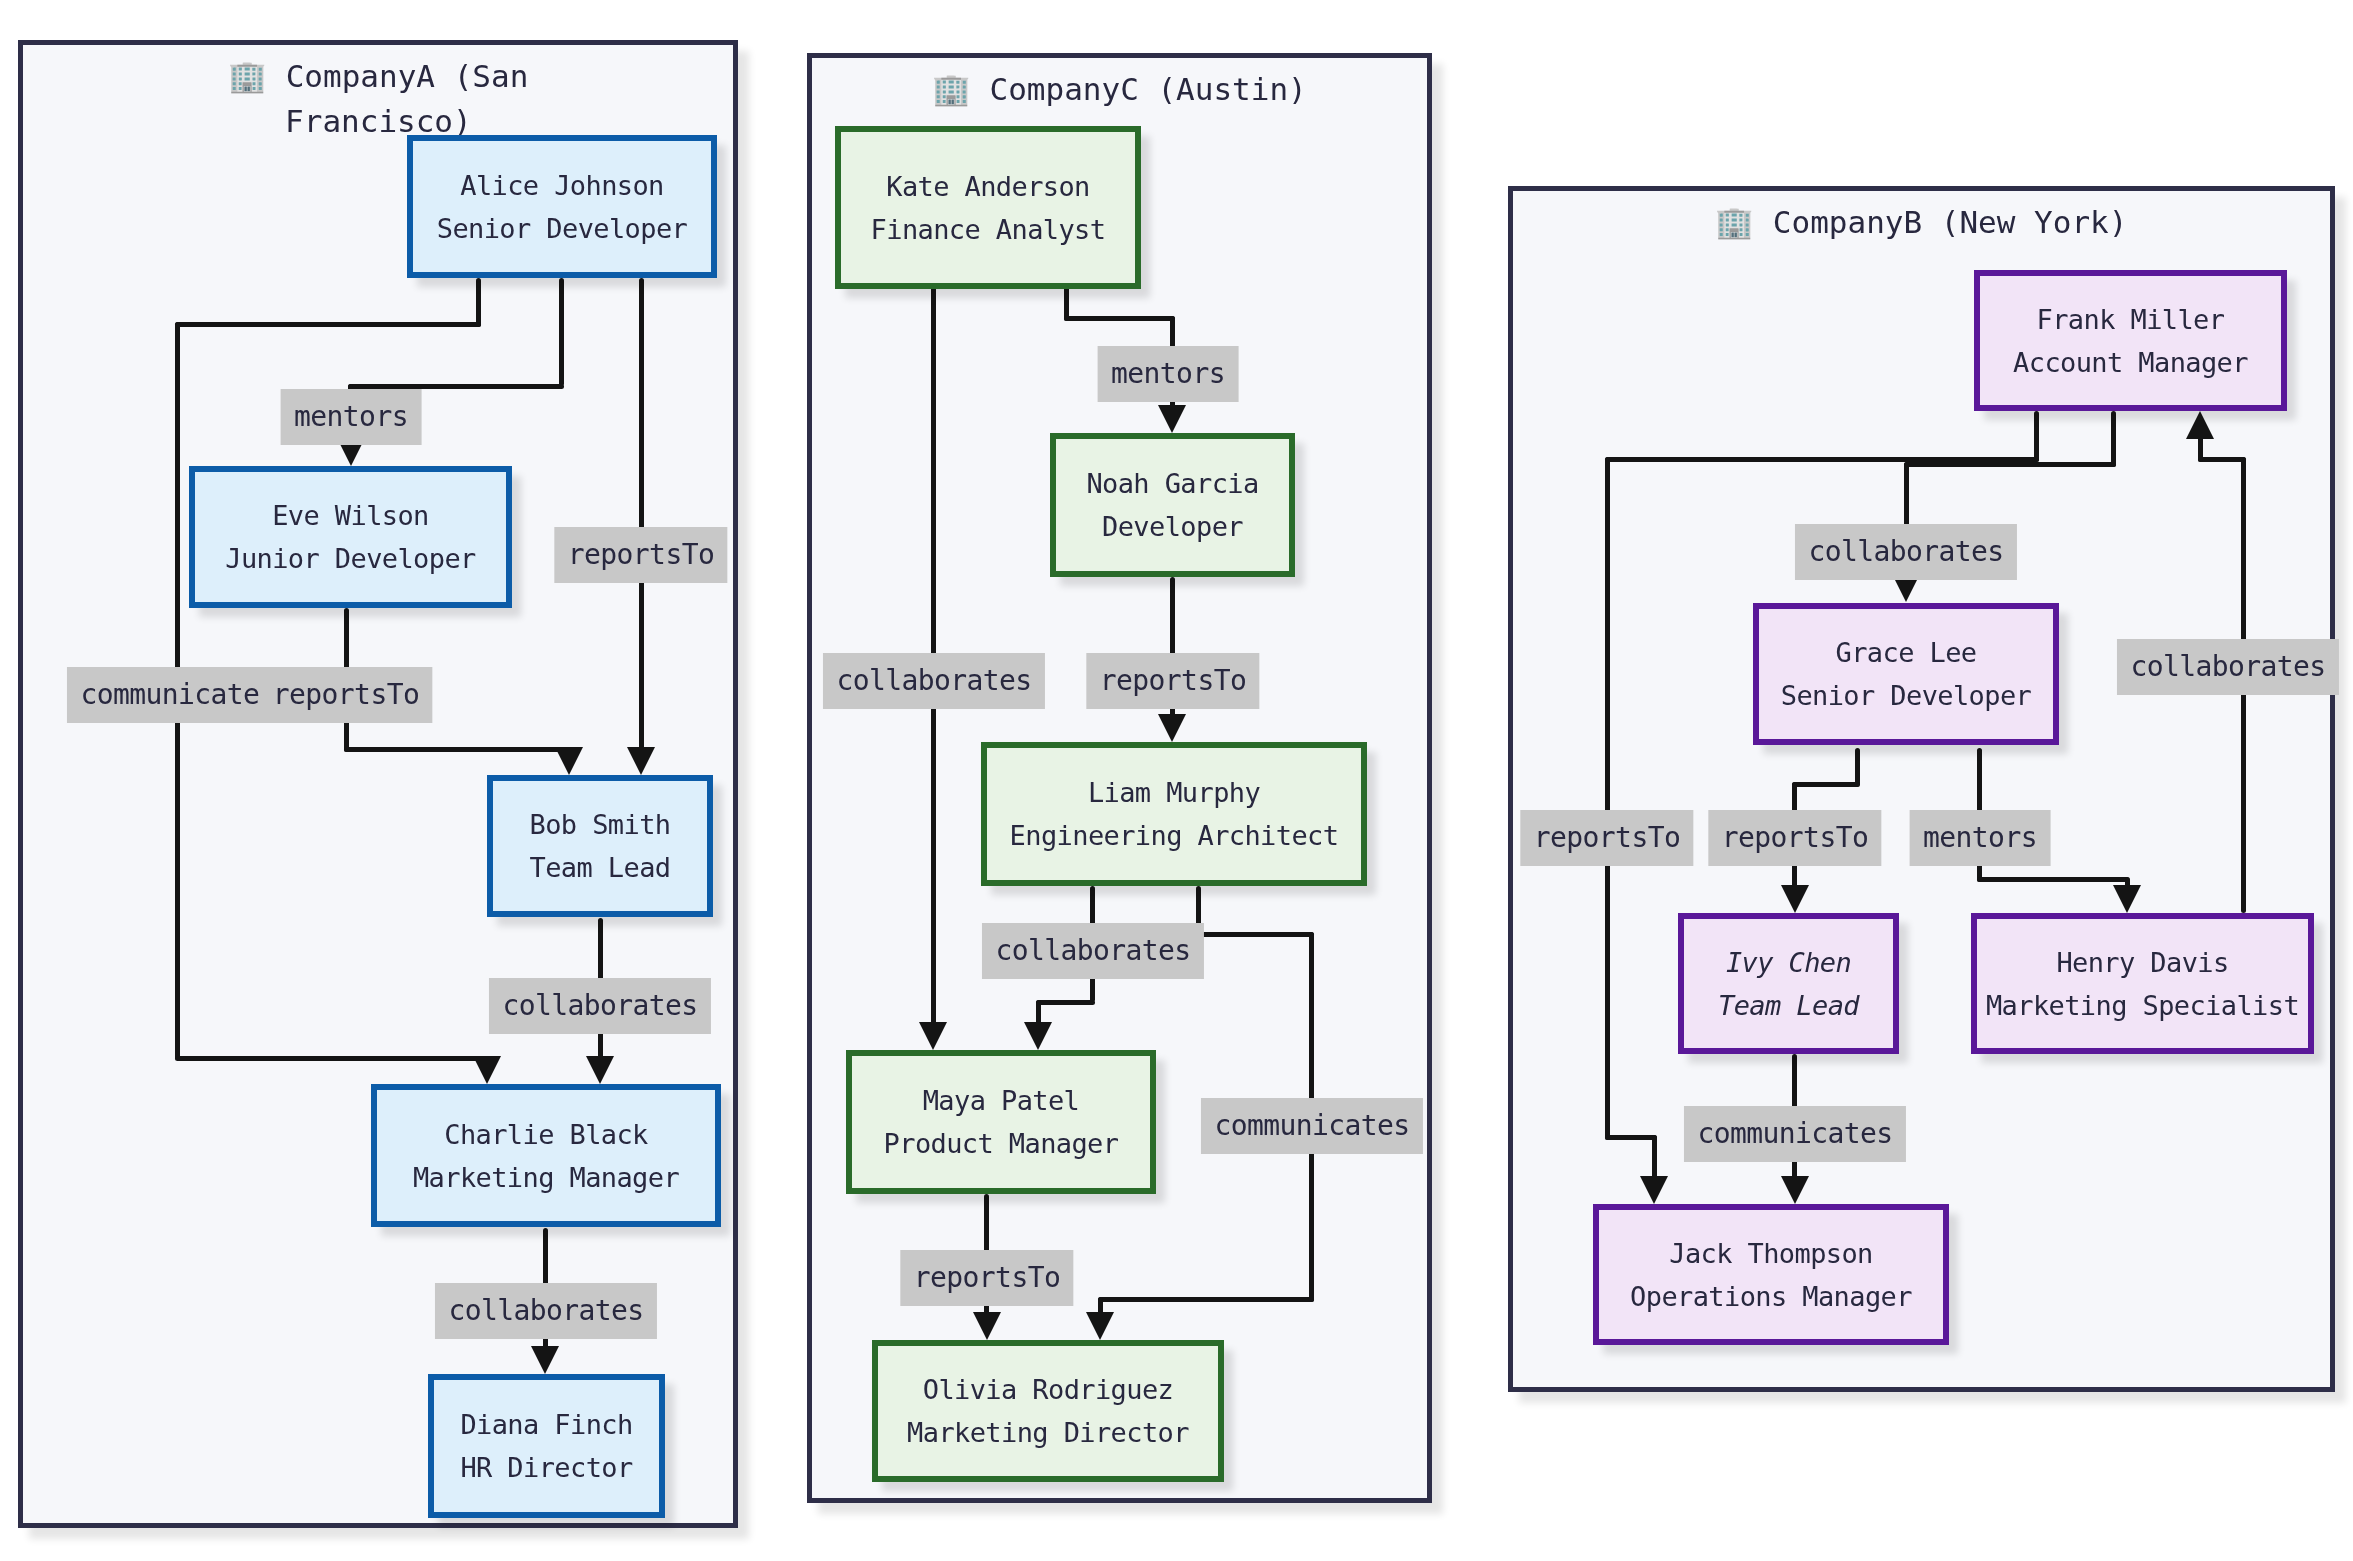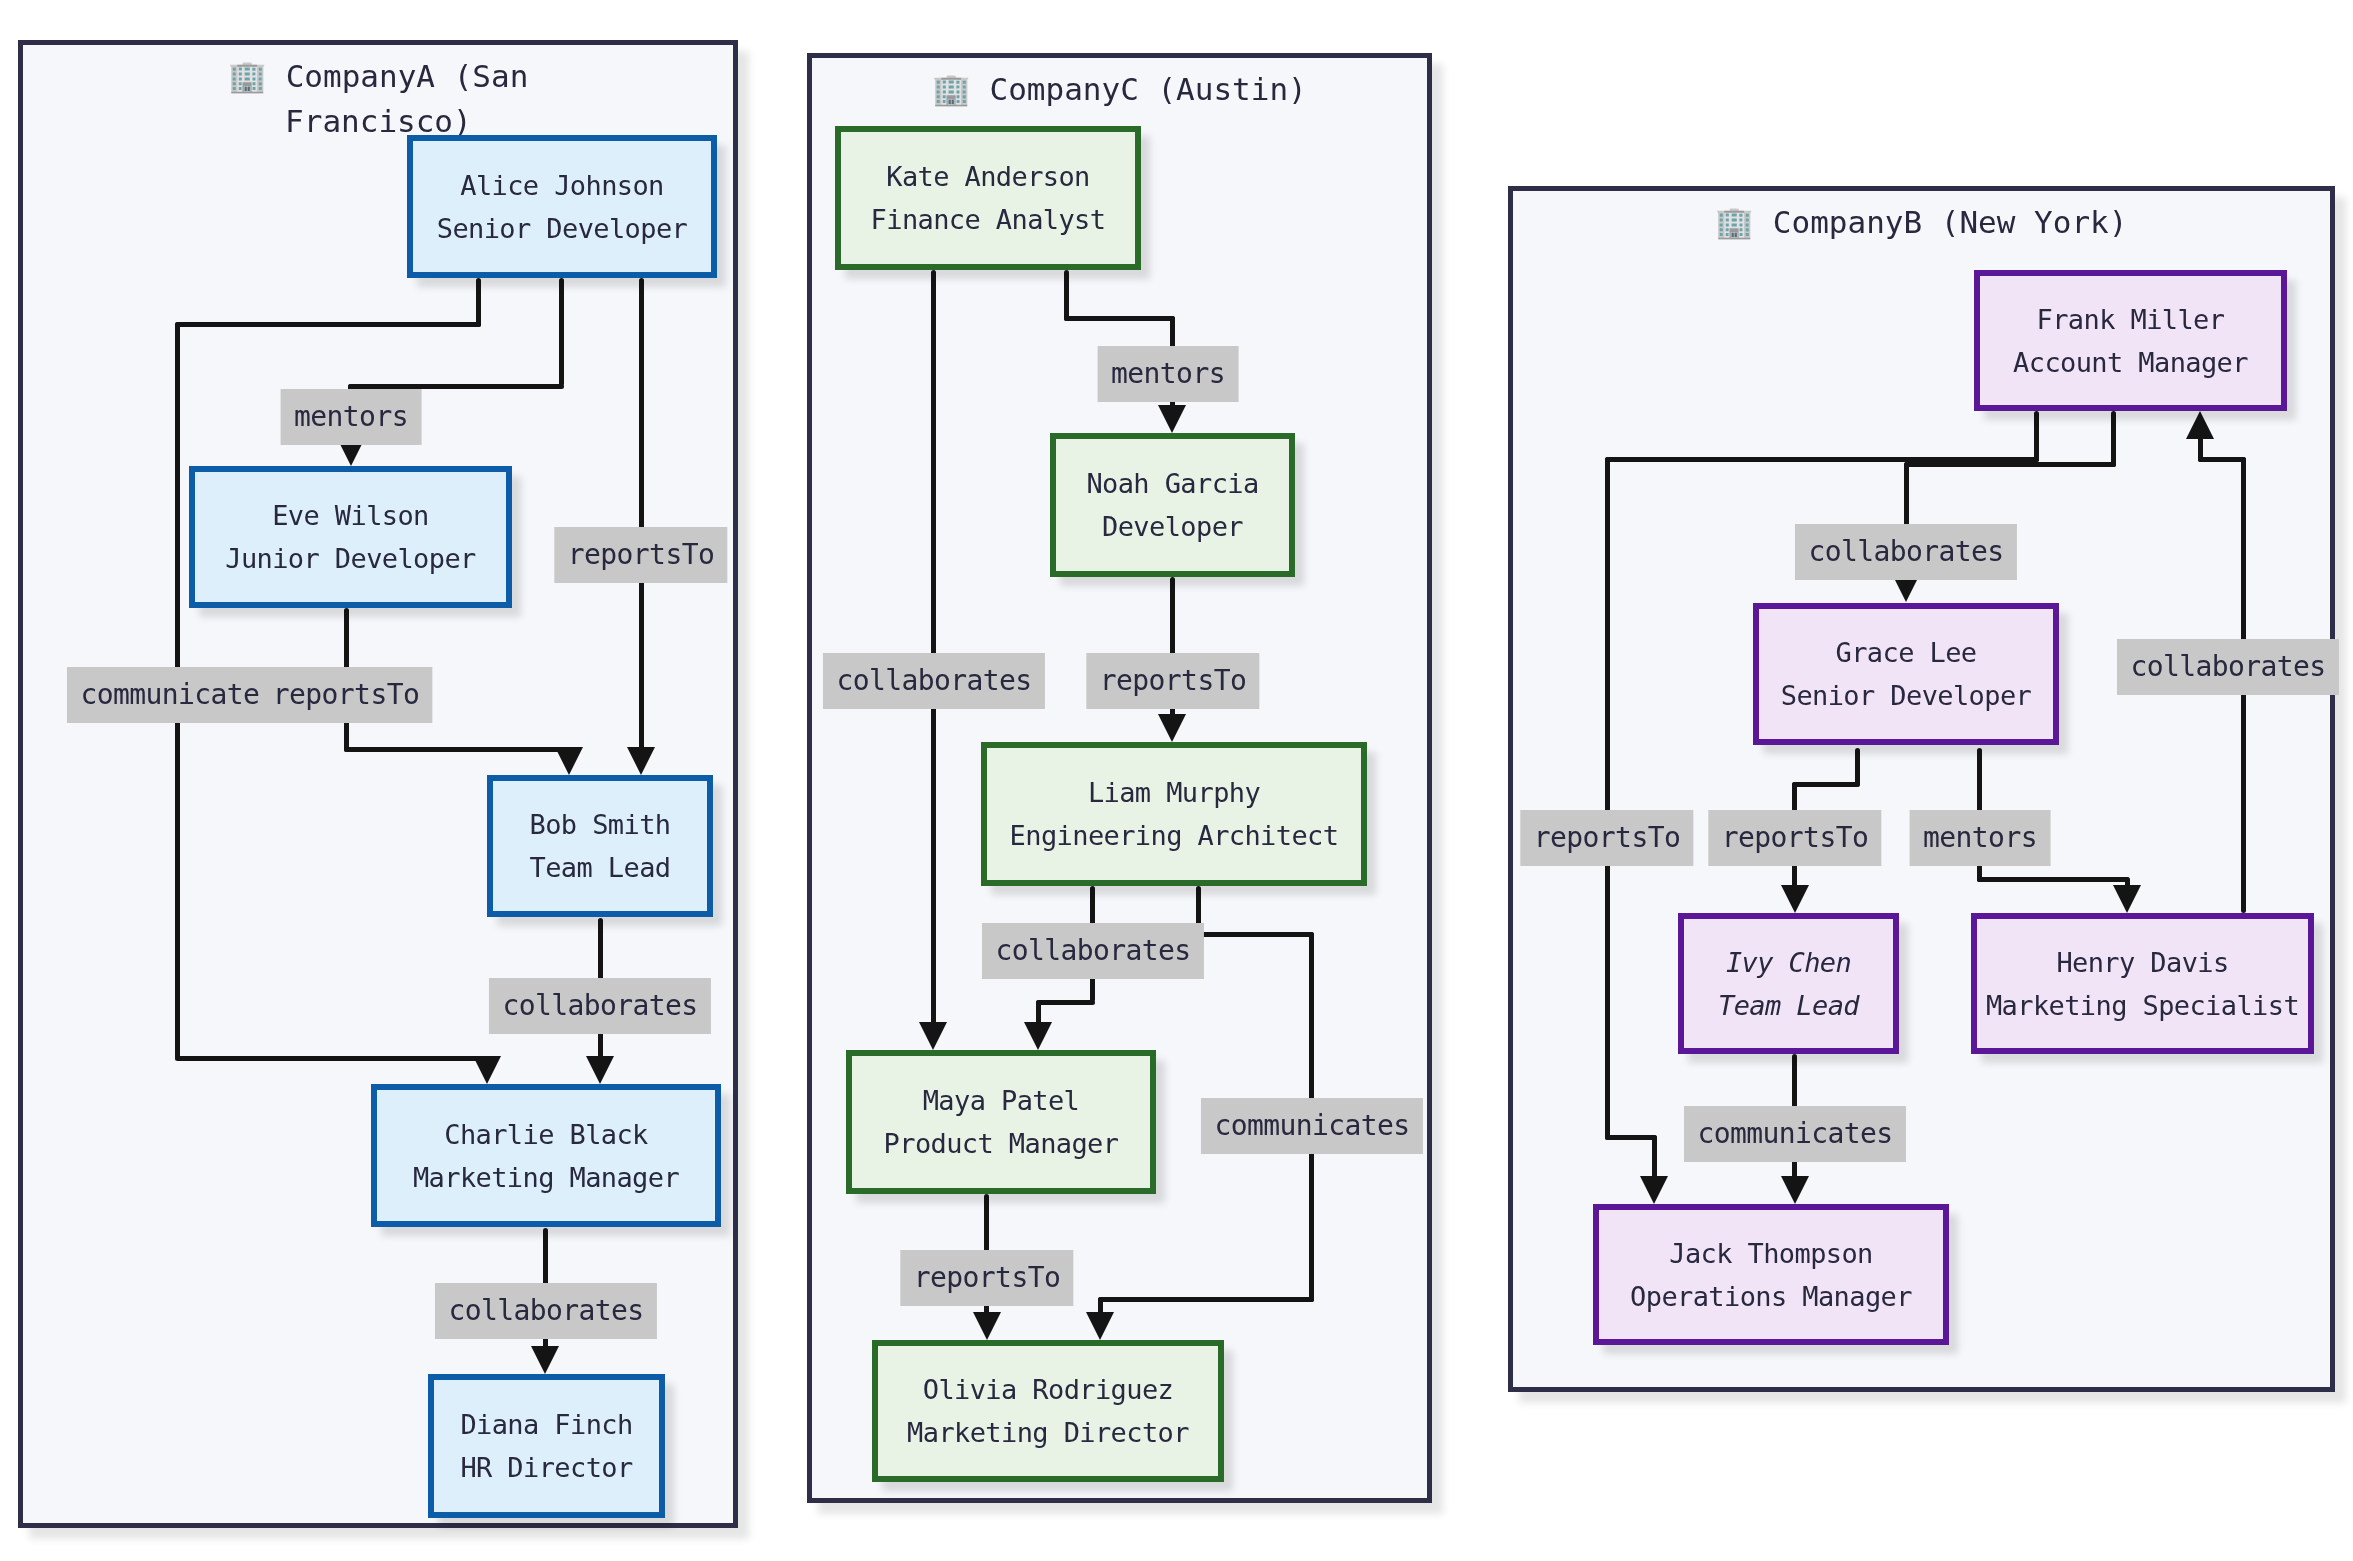--- a/index.html
+++ b/index.html
@@ -133,21 +133,21 @@
       <span>Team Lead</span>
     </div>
     <div class="node blue" style="left: 371px; top: 1084px; width: 350px; height: 143px;">
       <span>Charlie Black</span>
       <span>Marketing Manager</span>
     </div>
     <div class="node blue" style="left: 428px; top: 1374px; width: 237px; height: 144px;">
       <span>Diana Finch</span>
       <span>HR Director</span>
     </div>
-    <div class="node green" style="left: 835px; top: 126px; width: 306px; height: 144px;">
+    <div class="node green" style="left: 835px; top: 126px; width: 306px; height: 163px;">
       <span>Kate Anderson</span>
       <span>Finance Analyst</span>
     </div>
     <div class="node green" style="left: 1050px; top: 433px; width: 245px; height: 144px;">
       <span>Noah Garcia</span>
       <span>Developer</span>
     </div>
     <div class="node green" style="left: 981px; top: 742px; width: 386px; height: 144px;">
       <span>Liam Murphy</span>
       <span>Engineering Architect</span>

